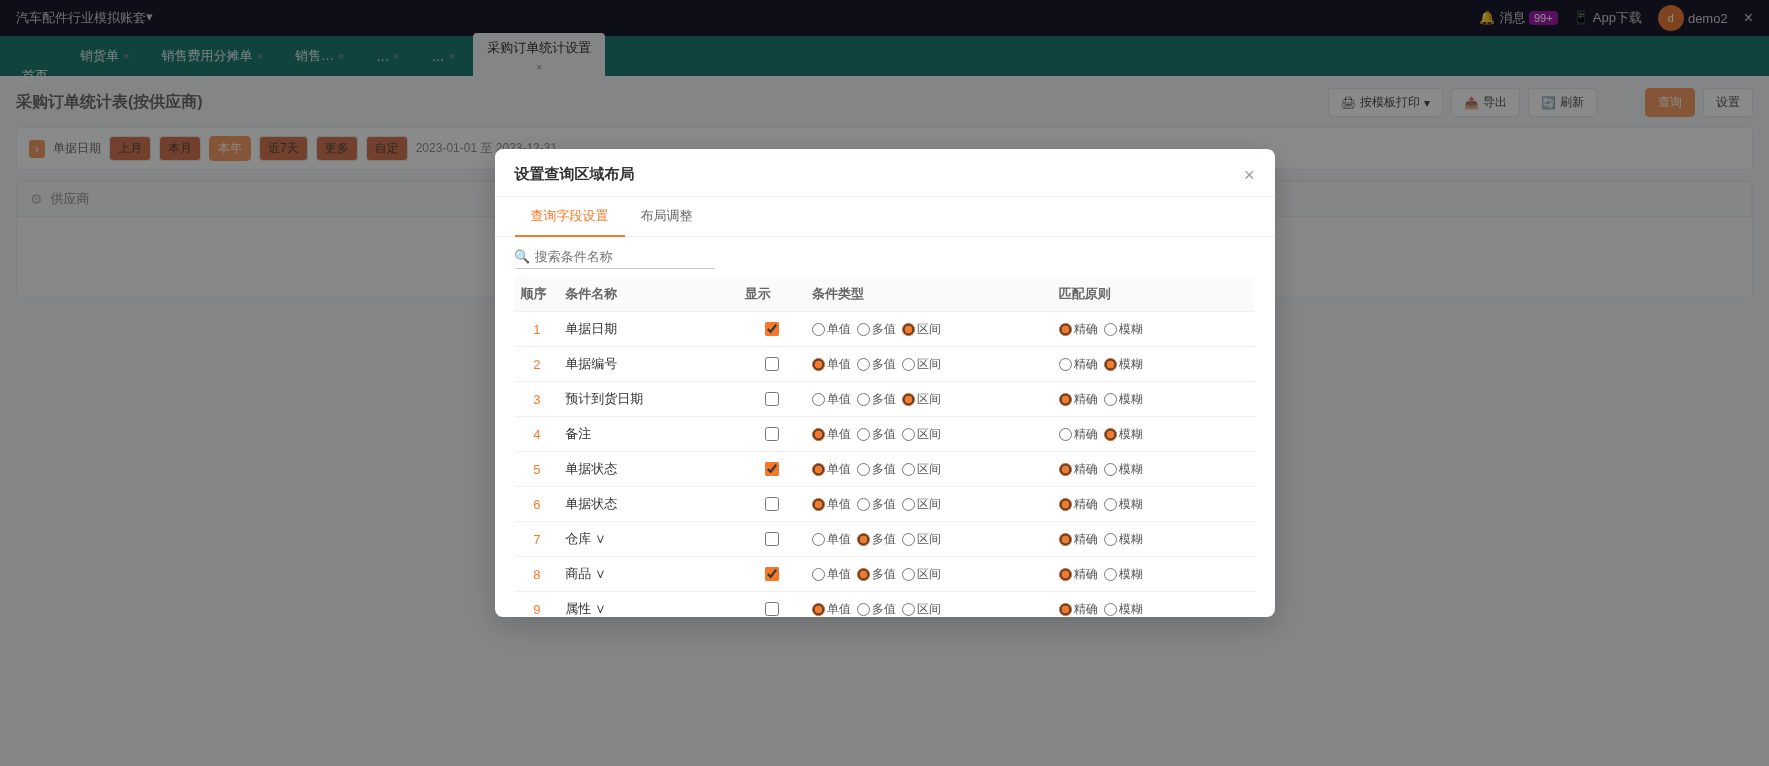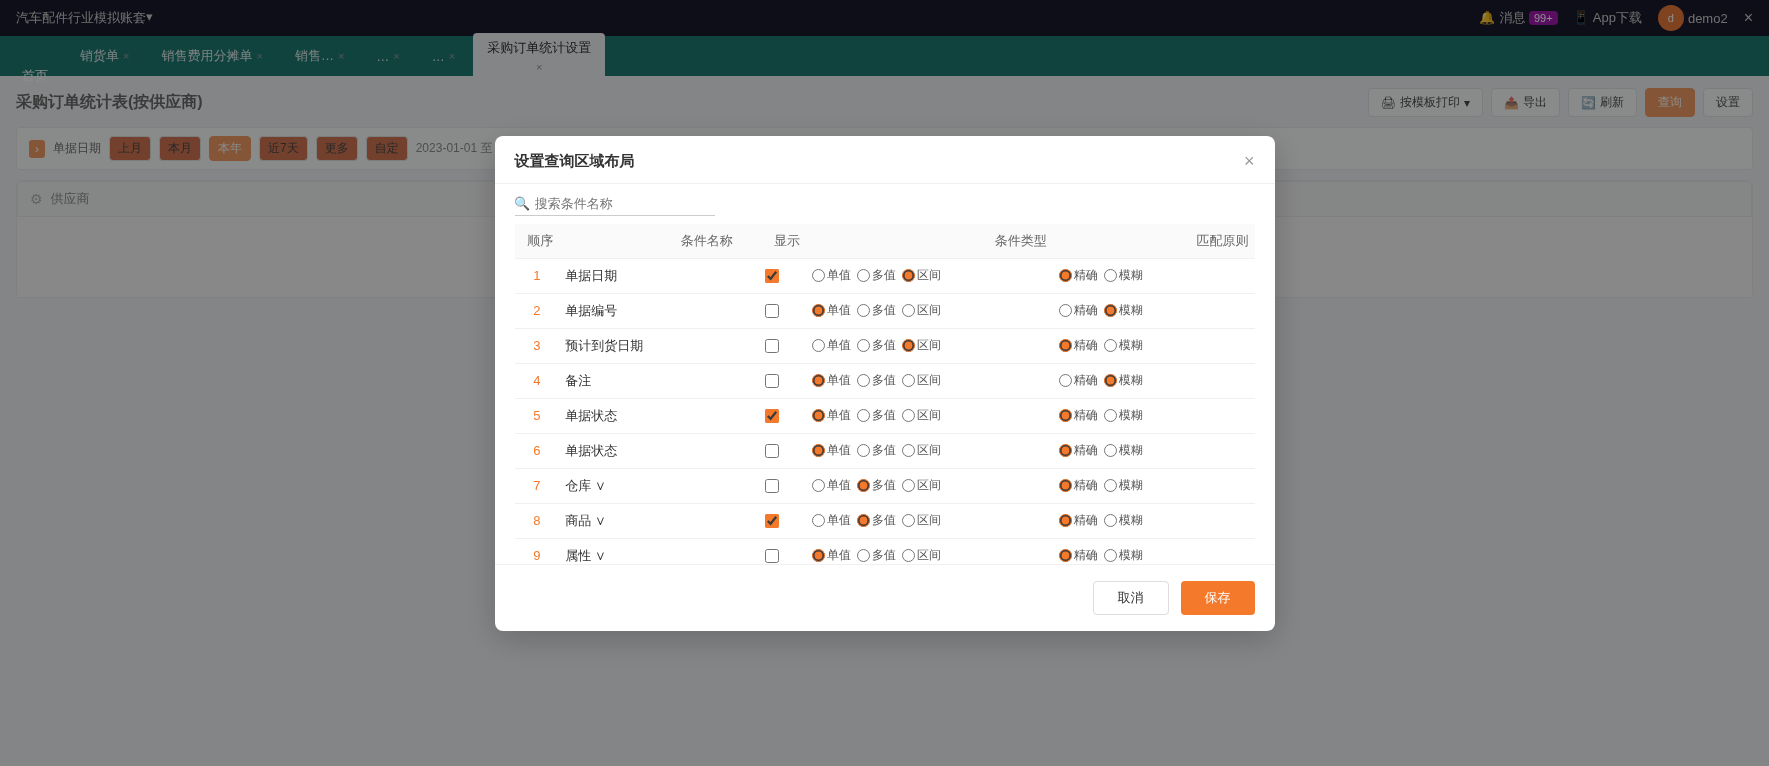--- a/index.html
+++ b/index.html
@@ -116,24 +116,24 @@
       flex: 1;
       padding: 0 20px;
       max-height: 340px;
     }
     .modal-table {
       width: 100%;
       border-collapse: collapse;
     }
     .modal-table thead tr { background: #fafafa; }
     .modal-table th {
-      text-align: right;
+      text-align: left;
       padding: 8px 6px;
       color: #666;
-      font-weight: normal;
+      font-weight: bold;
       font-size: 13px;
       border-bottom: 1px solid #f0f0f0;
     }
     .modal-table td {
       padding: 8px 6px;
       border-bottom: 1px solid #f0f0f0;
       font-size: 13px;
       vertical-align: middle;
     }
     .modal-table td:first-child { color: #f5792a; text-align: center; width: 40px; }
@@ -186,21 +186,21 @@
     }
     .date-btn { padding: 3px 8px; border: 1px solid #ddd; border-radius: 4px; cursor: pointer; background: #c2410c; font-size: 12px; }
     .date-btn.active { background: #f5792a; color: white; border-color: #f5792a; }
 
     .page-top-bar {
       display: flex; align-items: center; justify-content: space-between;
       margin-bottom: 10px;
     }
     .top-actions { display: flex; align-items: center; gap: 8px; }
     .action-btn { background: white; border: 1px solid #ddd; padding: 5px 12px; border-radius: 4px; cursor: pointer; font-size: 12px; display: flex; align-items: center; gap: 4px; }
-    .action-btn.orange { background: #f5792a; color: white; border-color: #f5792a; }
+    .action-btn.orange { background: #f5792a; color: white; border-color: #f5792a; margin-left: 40px; }
 
     .table-header-row {
       display: flex; background: #f5f5f5; padding: 8px 12px; border-radius: 4px 4px 0 0;
       border: 1px solid #e8e8e8; font-size: 13px; color: #666; gap: 8px; align-items: center;
     }
     .gear-icon { color: #999; font-size: 14px; }
   </style>
 </head>
 <body>
 
@@ -300,20 +300,28 @@
 </div>
 
 <div class="modal-overlay">
   <div class="modal">
 
     <div class="modal-header">
       <span class="modal-title">设置查询区域布局</span>
       <span class="modal-close">×</span>
     </div>
 
+    <div class="modal-tabs">
+      <div class="modal-tab active">
+        <span>查询字段设置</span>
+      </div>
+      <div class="modal-tab">
+        <span>布局调整</span>
+      </div>
+    </div>
 
     <div class="modal-search">
       <div class="search-input-wrap">
         <span class="search-icon">🔍</span>
         <input type="text" placeholder="搜索条件名称" style="">
       </div>
     </div>
 
     <div class="modal-table-wrap">
       <table class="modal-table">
@@ -658,23 +666,15 @@
                     <input type="radio" name="match-8" value="模糊" style="">
                     <span>模糊</span>
                   </label>
                 </div>
               </td>
             </tr>
           </tbody>
       </table>
     </div>
 
-    <div class="modal-footer">
-      <button class="btn-cancel">
-        <span>取消</span>
-      </button>
-      <button class="btn-save">
-        <span>保存</span>
-      </button>
-    </div>
 
   </div>
 </div>
 
 </body></html>

